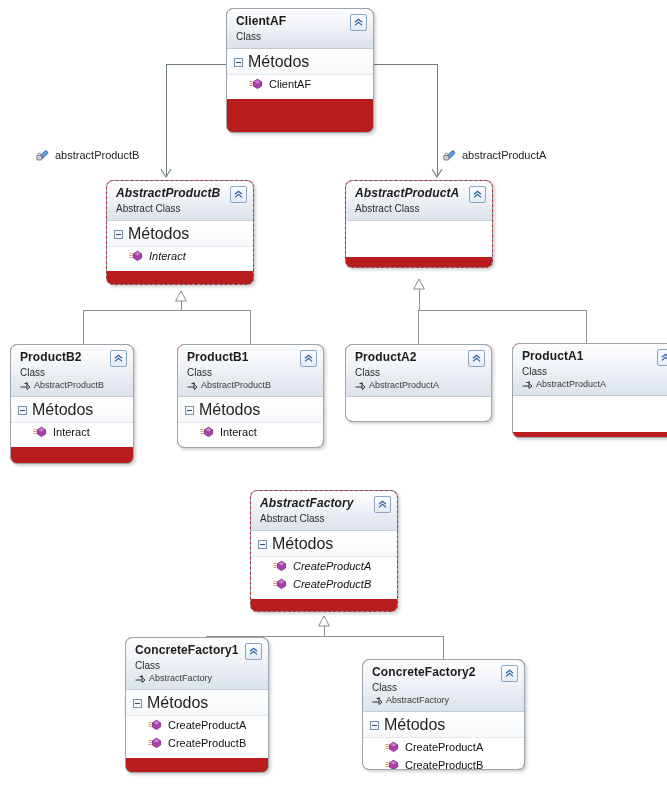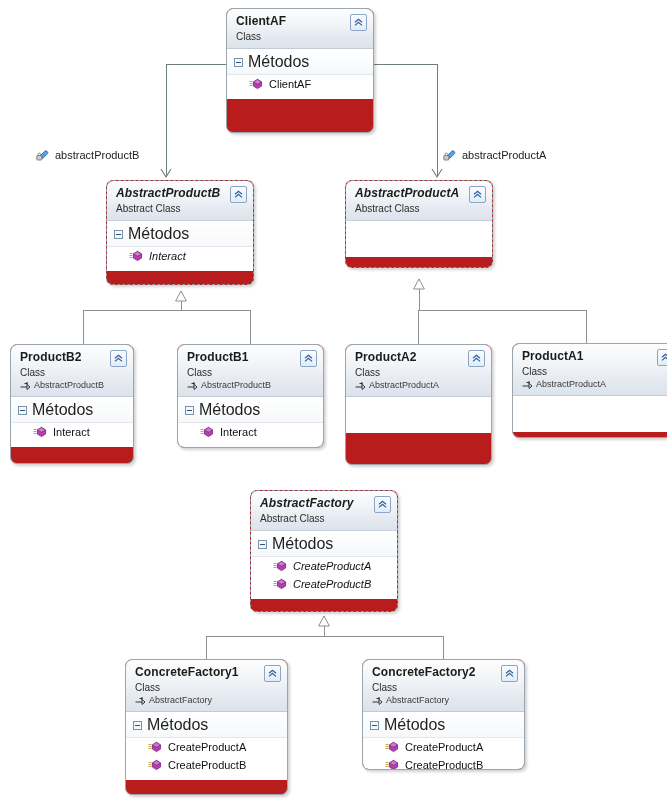--- a/index.html
+++ b/index.html
@@ -286,21 +286,21 @@
             <path d="M0.5,3.5 H3.5 M0.5,5.5 H3.5 M0.5,7.5 H3.5" stroke="#c8a84a" stroke-width="1"></path>
             <path d="M8.5,1.4 L12.6,4 L12.6,8 L8.5,10.6 L4.4,8 L4.4,4 Z" fill="#b03fb0" stroke="#7c1f7c" stroke-width="0.8"></path>
             <path d="M8.5,1.4 L12.6,4 L8.5,6.2 L4.4,4 Z" fill="#d07ad0" stroke="#7c1f7c" stroke-width="0.6"></path>
           </svg>
         </span>
         <span>Interact</span>
       </div>
     </div>
   </div>
 
-  <div class="node" style="left:345px;top:344px;width:147px;height:121px;">
+  <div class="node" style="left:345px;top:344px;width:147px;height:78px;">
     <div class="hdr">
       <div class="title">ProductA2</div>
       <div class="stereo">Class</div>
       <div class="baserow">
         <svg width="11" height="9" viewBox="0 0 11 9" xmlns="http://www.w3.org/2000/svg">
           <path d="M0.5,6 L7,6 M4.5,2.5 L7.5,2.5 M7,1 L7,8" stroke="#333" stroke-width="1" fill="none"></path>
           <path d="M6.6,3 L10,6 L6.6,9" stroke="#333" stroke-width="1" fill="none"></path>
         </svg>
         <span>AbstractProductA</span>
       </div>
@@ -367,21 +367,21 @@
             <path d="M0.5,3.5 H3.5 M0.5,5.5 H3.5 M0.5,7.5 H3.5" stroke="#c8a84a" stroke-width="1"></path>
             <path d="M8.5,1.4 L12.6,4 L12.6,8 L8.5,10.6 L4.4,8 L4.4,4 Z" fill="#b03fb0" stroke="#7c1f7c" stroke-width="0.8"></path>
             <path d="M8.5,1.4 L12.6,4 L8.5,6.2 L4.4,4 Z" fill="#d07ad0" stroke="#7c1f7c" stroke-width="0.6"></path>
           </svg>
         </span>
         <span>CreateProductB</span>
       </div>
     </div>
   </div>
 
-  <div class="node" style="left:125px;top:659px;width:163px;height:136px;">
+  <div class="node" style="left:125px;top:637px;width:144px;height:136px;">
     <div class="hdr">
       <div class="title">ConcreteFactory1</div>
       <div class="stereo">Class</div>
       <div class="baserow">
         <svg width="11" height="9" viewBox="0 0 11 9" xmlns="http://www.w3.org/2000/svg">
           <path d="M0.5,6 L7,6 M4.5,2.5 L7.5,2.5 M7,1 L7,8" stroke="#333" stroke-width="1" fill="none"></path>
           <path d="M6.6,3 L10,6 L6.6,9" stroke="#333" stroke-width="1" fill="none"></path>
         </svg>
         <span>AbstractFactory</span>
       </div>

